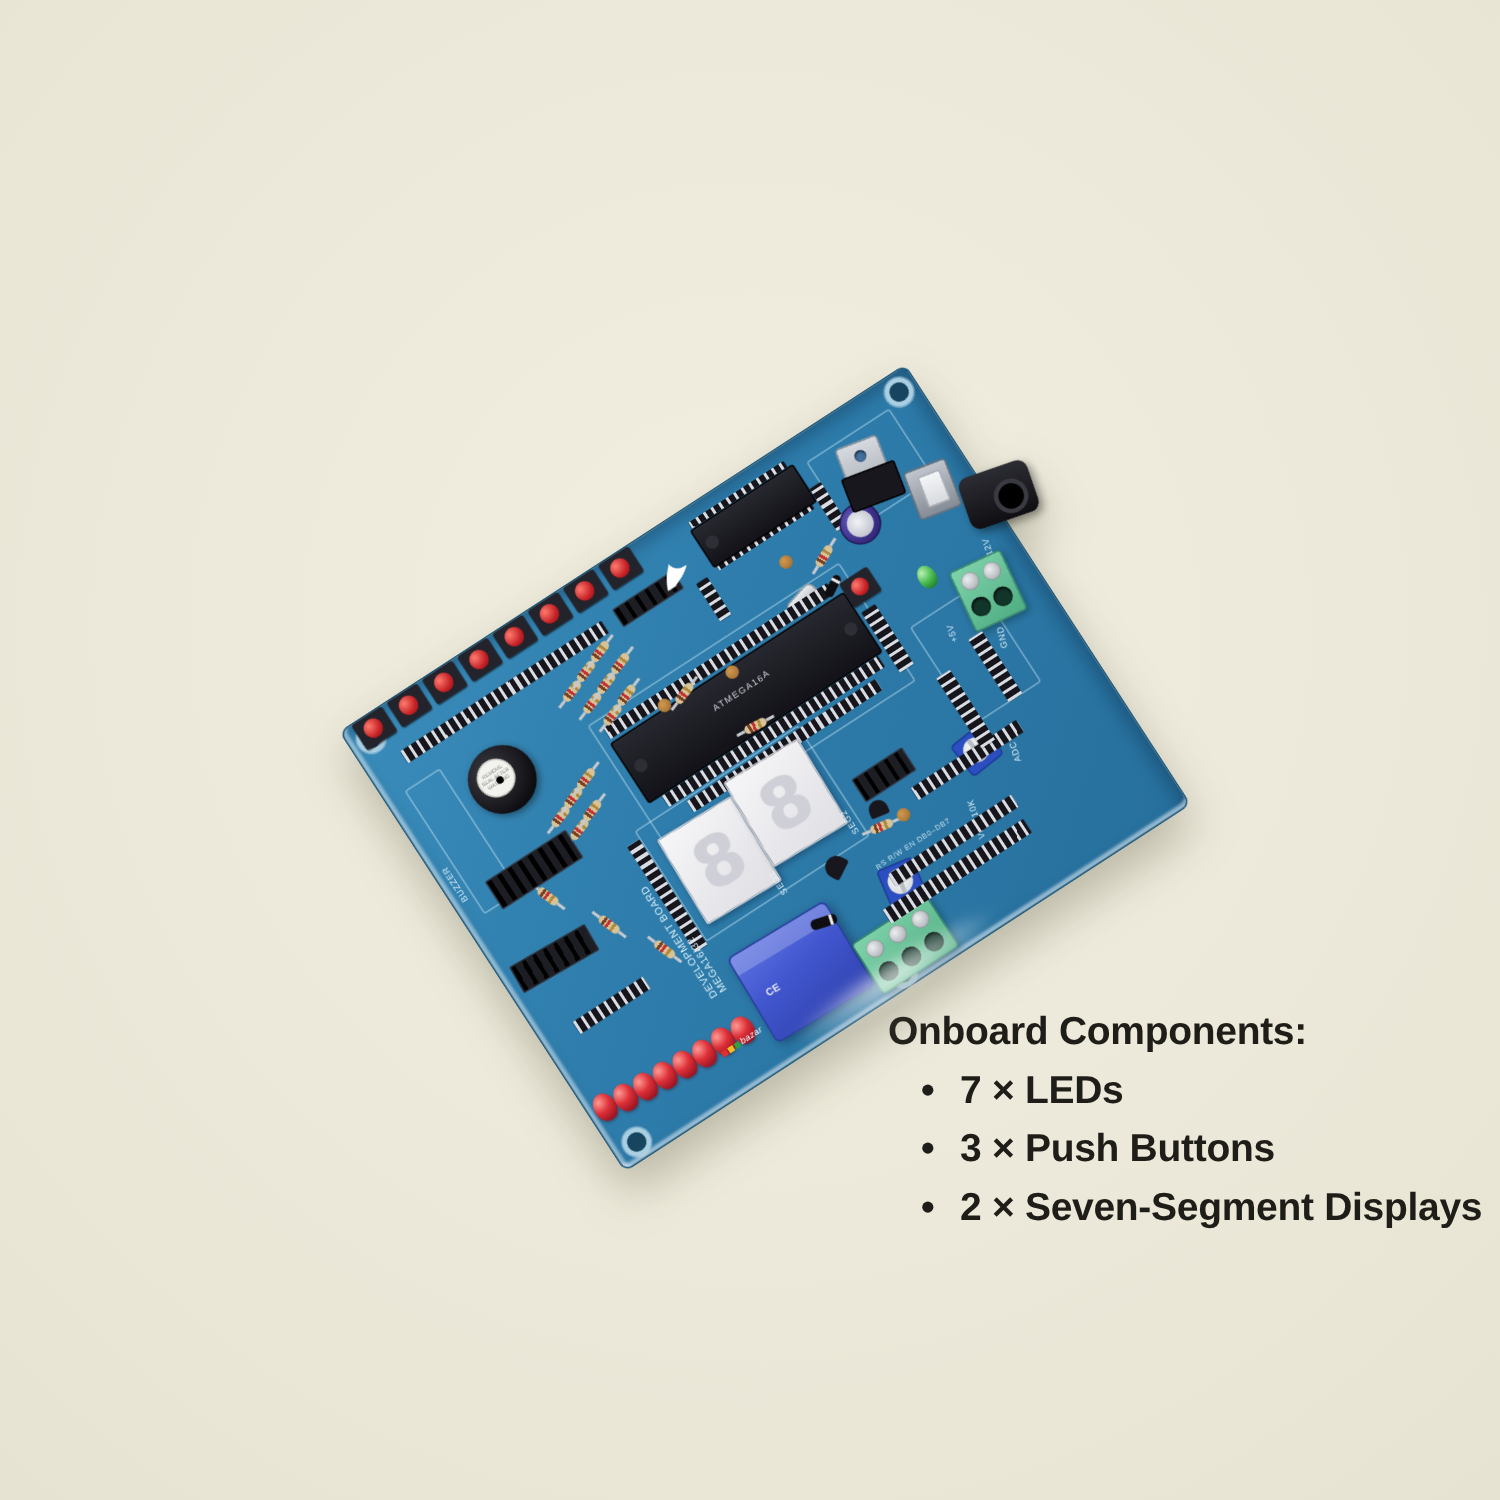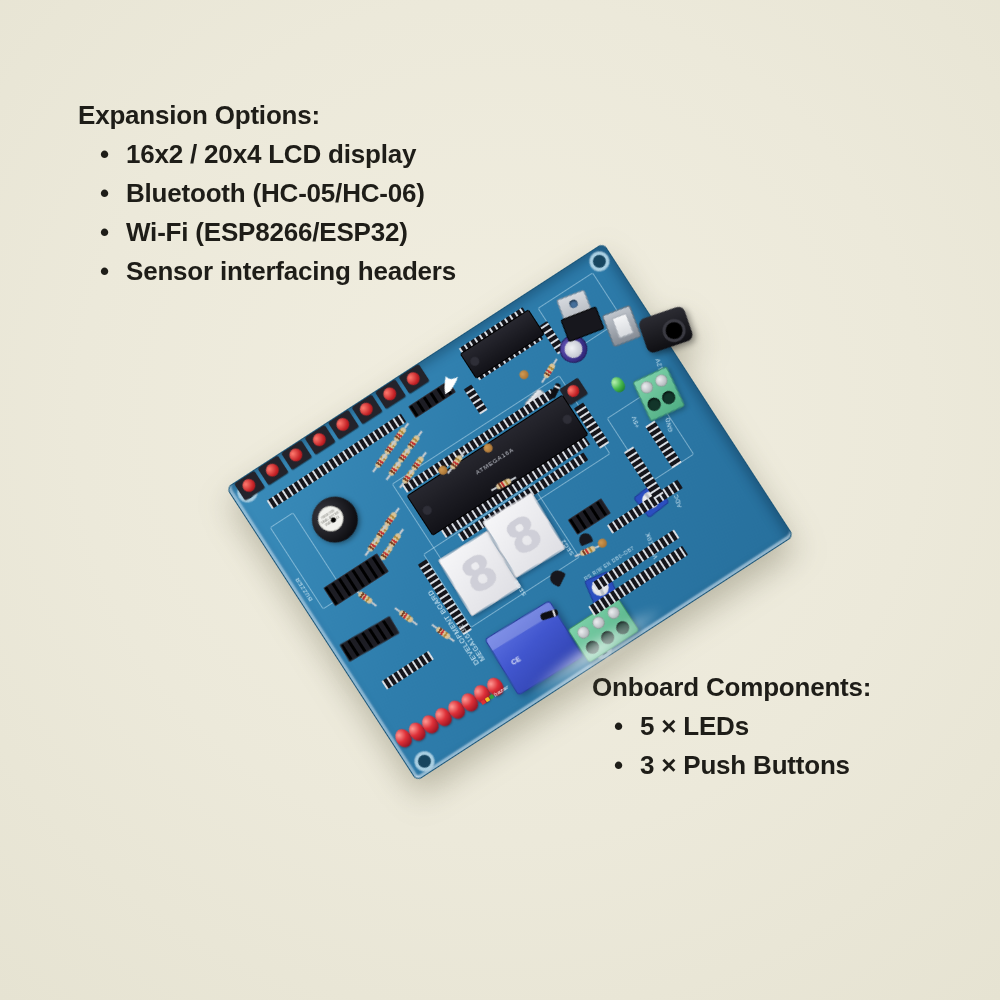--- a/index.html
+++ b/index.html
@@ -111,35 +111,27 @@
   .relay-mark{position:absolute;left:10px;top:30px;color:rgba(255,255,255,.85);font-size:7px;font-weight:bold;}
   .logo{position:absolute;left:96px;top:316px;display:flex;align-items:center;gap:1px;}
   .logo i{width:4px;height:4px;display:inline-block;}
   .logo span{color:#fff;font-size:6px;font-style:italic;letter-spacing:.3px;}
 </style>
 </head>
 <body>
 
 <div class="canvas">
 
-  <div class="callout" style="left:78px;top:96px;">
-    <div class="title">Expansion Options:</div>
-    <ul>
-      <li>16x2 / 20x4 LCD display</li>
-      <li>Bluetooth (HC-05/HC-06)</li>
-      <li>Wi-Fi (ESP8266/ESP32)</li>
-      <li>Sensor interfacing headers</li>
-    </ul>
-  </div>
 
   <div class="callout" style="left:592px;top:668px;">
     <div class="title">Onboard Components:</div>
     <ul>
-      <li>5 × LEDs</li>
+      <li>7 × LEDs</li>
       <li>3 × Push Buttons</li>
+      <li>2 × Seven-Segment Displays</li>
     </ul>
   </div>
 
   <div class="board-shadow"></div>
 
   <div class="board-wrap">
     <div class="board">
 
       <div class="silkbox" style="left:140px;top:86px;width:198px;height:92px;"></div>
       <div class="silkbox" style="left:128px;top:162px;width:128px;height:86px;"></div>

